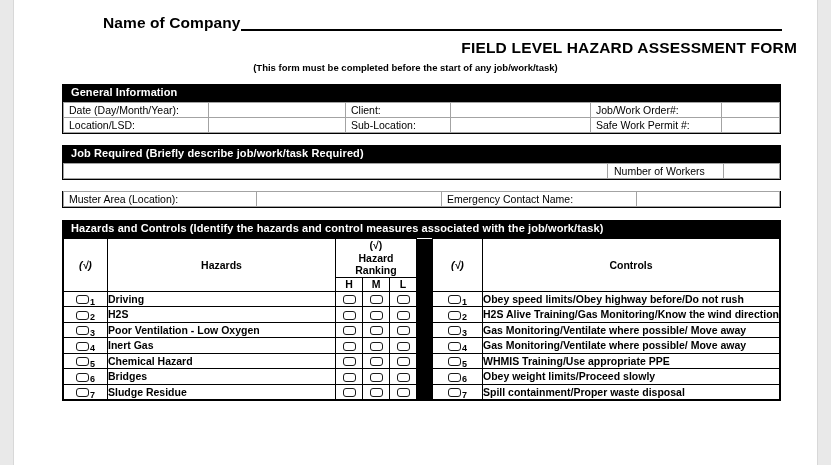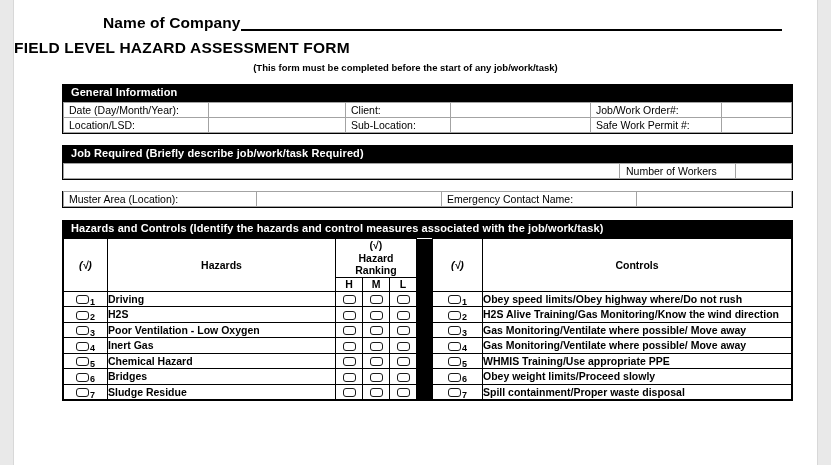--- a/index.html
+++ b/index.html
@@ -54,40 +54,40 @@
     white-space: nowrap;
     line-height: 17px;
   }
   .company-rule {
     flex: 1;
     border-bottom: 2px solid #000;
     height: 11px;
     margin-left: 0px;
   }
   .form-title {
-    text-align: left;
+    text-align: right;
     font-size: 15.5px;
     font-weight: bold;
     letter-spacing: .2px;
     margin-top: 8px;
     padding-right: 20px;
   }
   .form-subtitle {
     text-align: center;
     font-size: 9.5px;
     font-weight: bold;
     margin-top: 5px;
     padding-right: 20px;
   }
 
   
   .section {
     position: relative;
     margin-left: 48px;
-    margin-right: 24px;
+    margin-right: 36px;
     border: 1.5px solid #000;
     border-top: none;
     box-sizing: border-box;
   }
   .band {
     background: #000000;
     color: #ffffff;
     font-size: 11px;
     font-weight: bold;
     padding: 2px 0 3px 8px;
@@ -324,21 +324,21 @@
               <th>L</th>
             </tr>
 
             <tr>
               <td class="cb-num-cell"><span class="cbox"></span><span class="cb-idx">1</span></td>
               <td class="row-cell-text">Driving</td>
               <td class="cb-cell"><span class="cbox"></span></td>
               <td class="cb-cell"><span class="cbox"></span></td>
               <td class="cb-cell"><span class="cbox"></span></td>
               <td class="cb-num-cell"><span class="cbox"></span><span class="cb-idx">1</span></td>
-              <td class="row-cell-text">Obey speed limits/Obey highway where/Do not rush</td>
+              <td class="row-cell-text">Obey speed limits/Obey highway before/Do not rush</td>
             </tr>
 
             <tr>
               <td class="cb-num-cell"><span class="cbox"></span><span class="cb-idx">2</span></td>
               <td class="row-cell-text">H2S</td>
               <td class="cb-cell"><span class="cbox"></span></td>
               <td class="cb-cell"><span class="cbox"></span></td>
               <td class="cb-cell"><span class="cbox"></span></td>
               <td class="cb-num-cell"><span class="cbox"></span><span class="cb-idx">2</span></td>
               <td class="row-cell-text">H2S Alive Training/Gas Monitoring/Know the wind direction</td>

